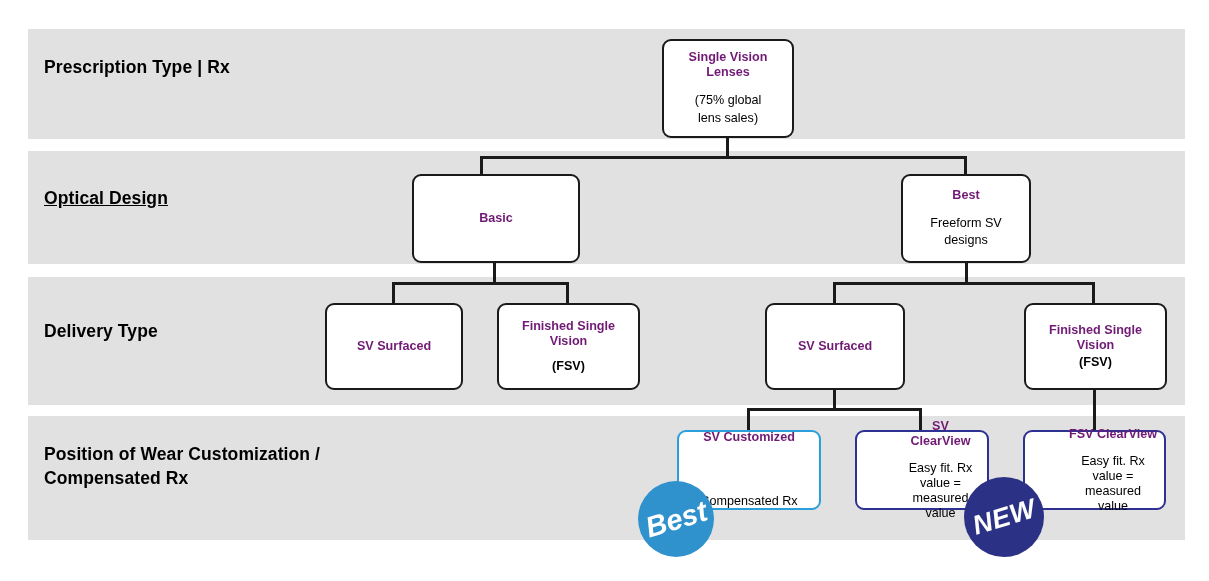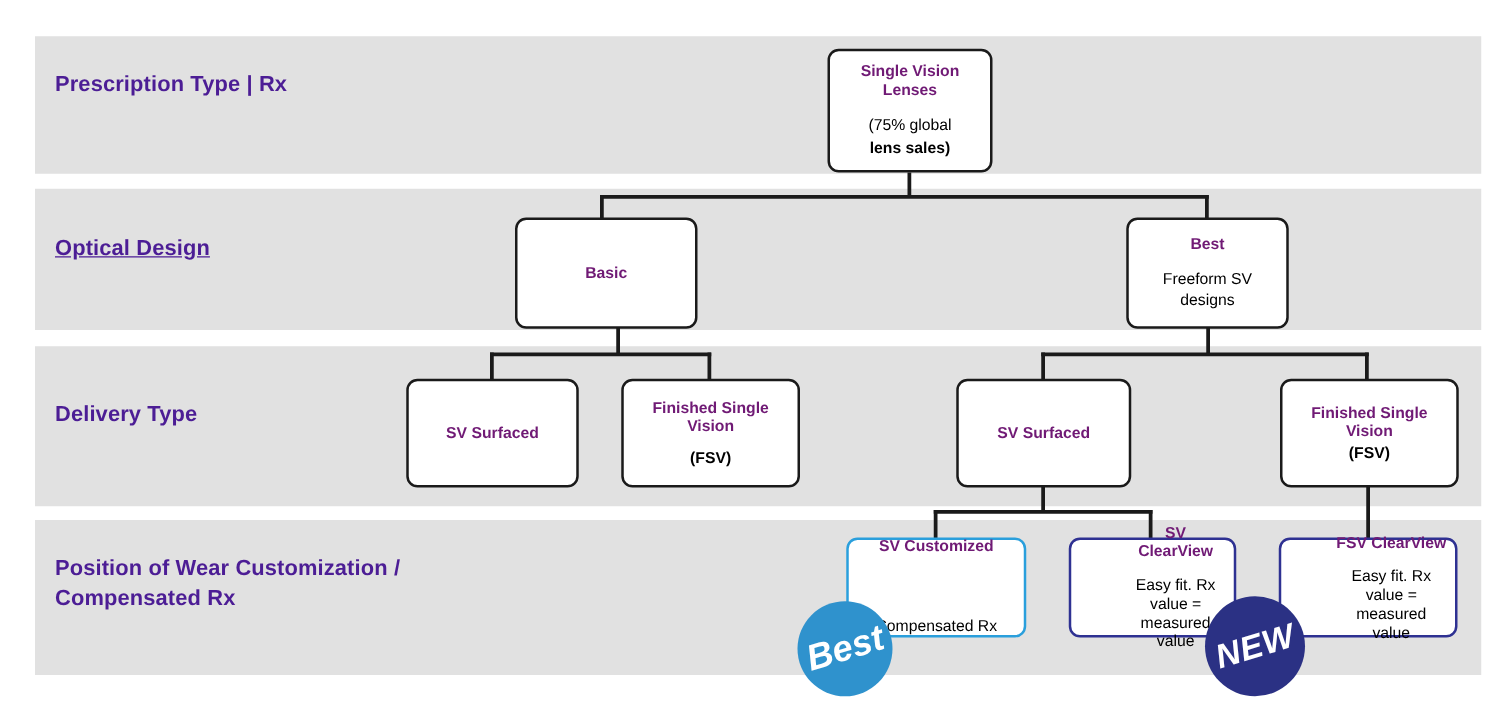--- a/index.html
+++ b/index.html
@@ -12,21 +12,21 @@
 
   
   .band{position:absolute;background:#e1e1e1;}
   .band.b1{left:28px;top:29px;width:1157px;height:110px;}
   .band.b2{left:28px;top:151px;width:1157px;height:113px;}
   .band.b3{left:28px;top:277px;width:1157px;height:128px;}
   .band.b4{left:28px;top:416px;width:1157px;height:124px;}
 
   
   .rowlabel{
-    position:absolute;color:#4c1d95;font-weight:bold;
+    position:absolute;color:#000000;font-weight:bold;
     font-size:17.5px;letter-spacing:.1px;line-height:24px;white-space:pre-line;
   }
   .rl1{left:44px;top:55px;}
   .rl2{left:44px;top:186px;text-decoration:underline;}
   .rl3{left:44px;top:319px;}
   .rl4{left:44px;top:442px;}
 
   
   .line{position:absolute;background:#1a1a1a;}
 
@@ -39,21 +39,21 @@
     padding:4px 7px;
   }
   .node .t{font-size:12.6px;font-weight:bold;color:#701a75;line-height:15px;}
   .node .s{font-size:12.6px;font-weight:normal;color:#000;line-height:17px;margin-top:12px;}
   .node .s.sp{margin-top:9px;}
   .node.blue{border-color:#2a9fdc;gap:36px;}
   .node.navy{border-color:#2e3192;padding-left:44px;}
 
   
   #n-root{left:662px;top:39px;width:132px;height:99px;}
-  #n-basic{left:412px;top:174px;width:146px;height:89px;}
+  #n-basic{left:412px;top:174px;width:168px;height:89px;}
   #n-best{left:901px;top:174px;width:130px;height:89px;}
   #n-svs1{left:325px;top:303px;width:138px;height:87px;}
   #n-fsv1{left:497px;top:303px;width:143px;height:87px;}
   #n-svs2{left:765px;top:303px;width:140px;height:87px;}
   #n-fsv2{left:1024px;top:303px;width:143px;height:87px;}
   #n-svcust{left:677px;top:430px;width:144px;height:80px;}
   #n-svcv{left:855px;top:430px;width:134px;height:80px;}
   #n-fsvcv{left:1023px;top:430px;width:143px;height:80px;}
 
   
@@ -109,21 +109,21 @@
   <div class="line" style="left:747px;top:408px;width:175px;height:3px;"></div>
   <div class="line" style="left:747px;top:408px;width:3px;height:24px;"></div>
   <div class="line" style="left:919px;top:408px;width:3px;height:24px;"></div>
 
   <div class="line" style="left:1093px;top:389px;width:3px;height:43px;"></div>
 
   <div class="node" id="n-root">
     <div class="t" style="white-space:pre-line;">Single Vision
 Lenses</div>
     <div class="s">(75% global</div>
-    <div class="s" style="margin-top:1px;font-weight:bold;">lens sales)</div>
+    <div class="s" style="margin-top:1px;">lens sales)</div>
   </div>
 
   <div class="node" id="n-basic">
     <div class="t">Basic</div>
   </div>
 
   <div class="node" id="n-best">
     <div class="t">Best</div>
     <div class="s">Freeform SV designs</div>
   </div>

